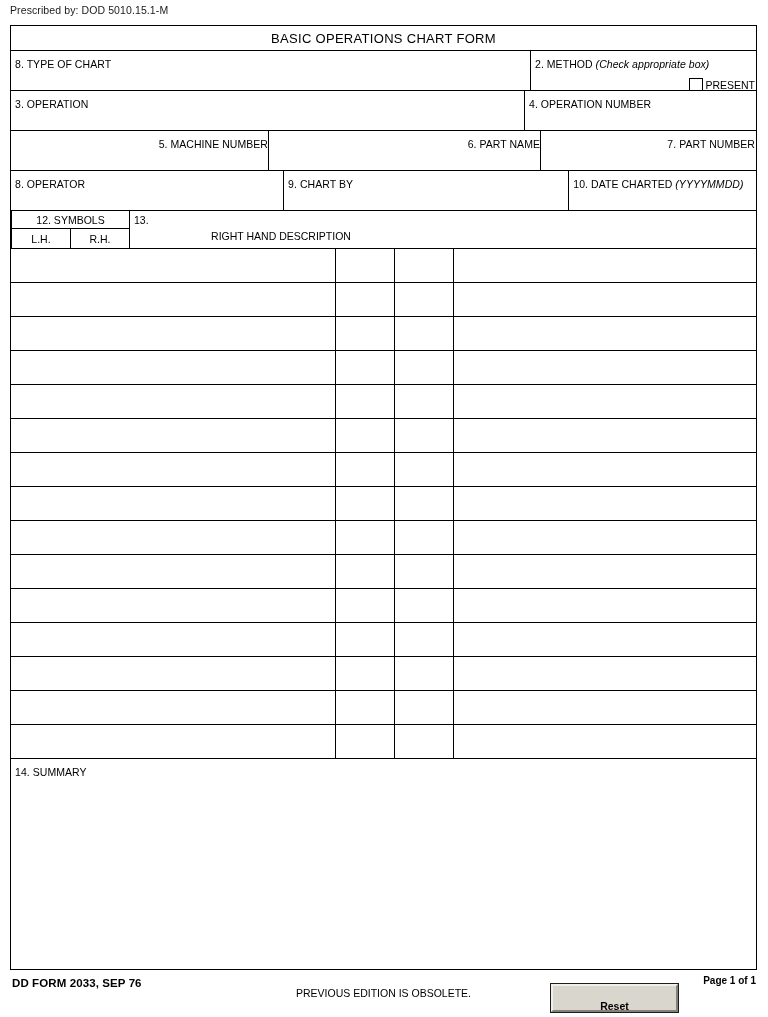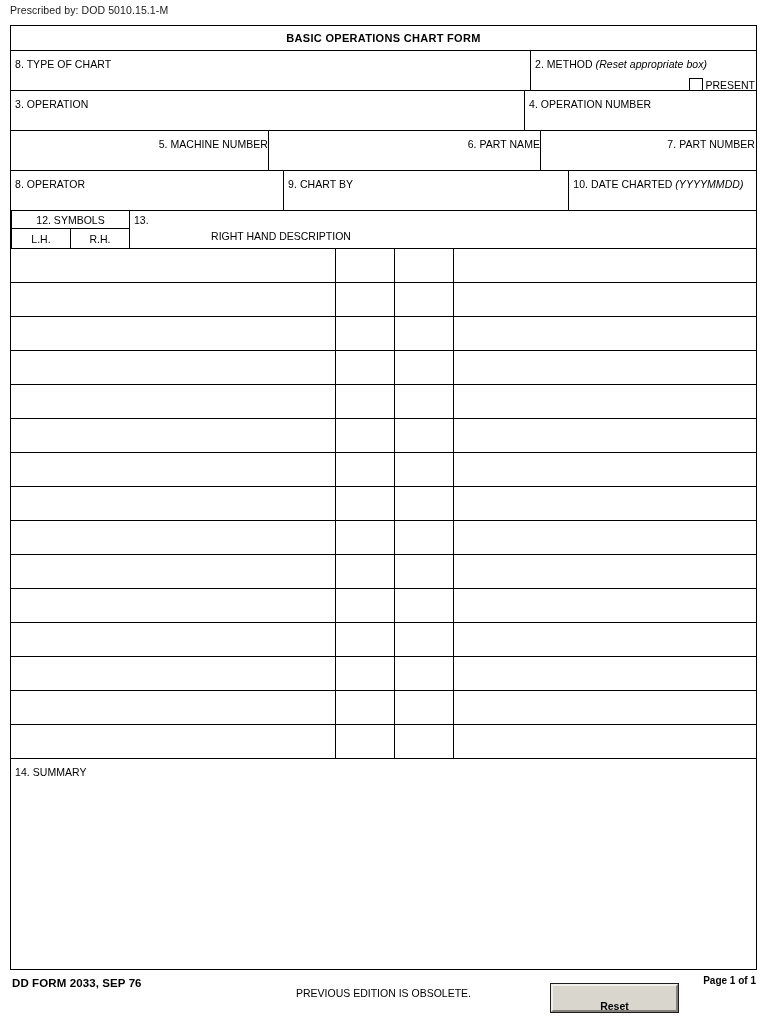--- a/index.html
+++ b/index.html
@@ -41,22 +41,22 @@
   }
   .title-row {
     height: 25px;
     border-bottom: 1.6px solid #000;
     display: flex;
     align-items: center;
     justify-content: center;
     box-sizing: border-box;
   }
   .title-row .title {
-    font-size: 11px;
-    font-weight: bold;
+    font-size: 13px;
+    font-weight: normal;
     letter-spacing: 0.3px;
   }
   .lbl {
     font-size: 10.5px;
     color: #000;
     letter-spacing: 0.05px;
     white-space: nowrap;
   }
   .lbl i { font-style: italic; }
 
@@ -272,21 +272,21 @@
 
     <div class="title-row">
       <span class="title">BASIC OPERATIONS CHART FORM</span>
     </div>
 
     <div class="row row-1">
       <div class="cell c-type-of-chart">
         <span class="lbl">8. TYPE OF CHART</span>
       </div>
       <div class="cell c-method">
-        <span class="lbl"><span>2. METHOD </span><i>(Reset appropriate box)</i></span>
+        <span class="lbl"><span>2. METHOD </span><i>(Check appropriate box)</i></span>
         <div class="checks">
           <span class="chk-wrap">
             <span class="checkbox"></span>
             <span class="chk-label">PRESENT</span>
           </span>
           <span class="chk-wrap second">
             <span class="checkbox"></span>
             <span class="chk-label">PROPOSED</span>
           </span>
         </div>

